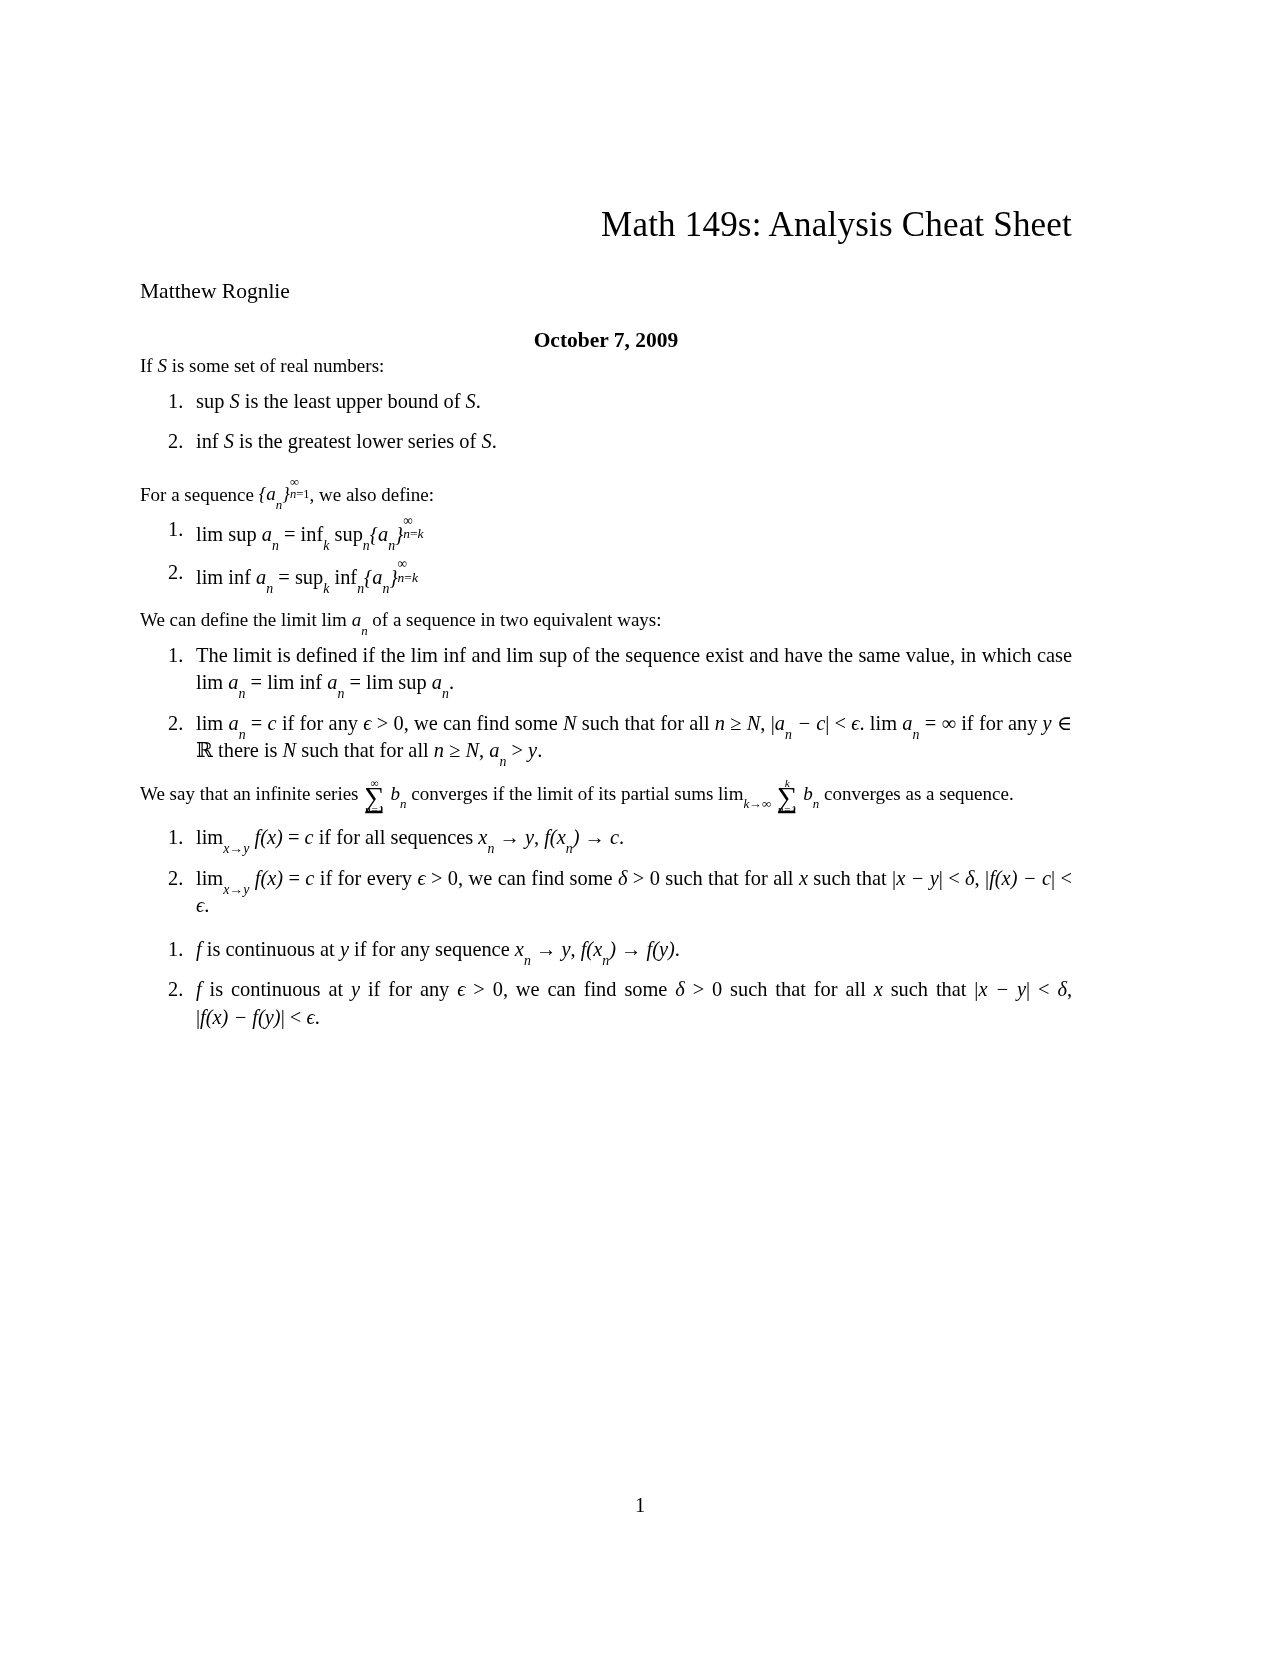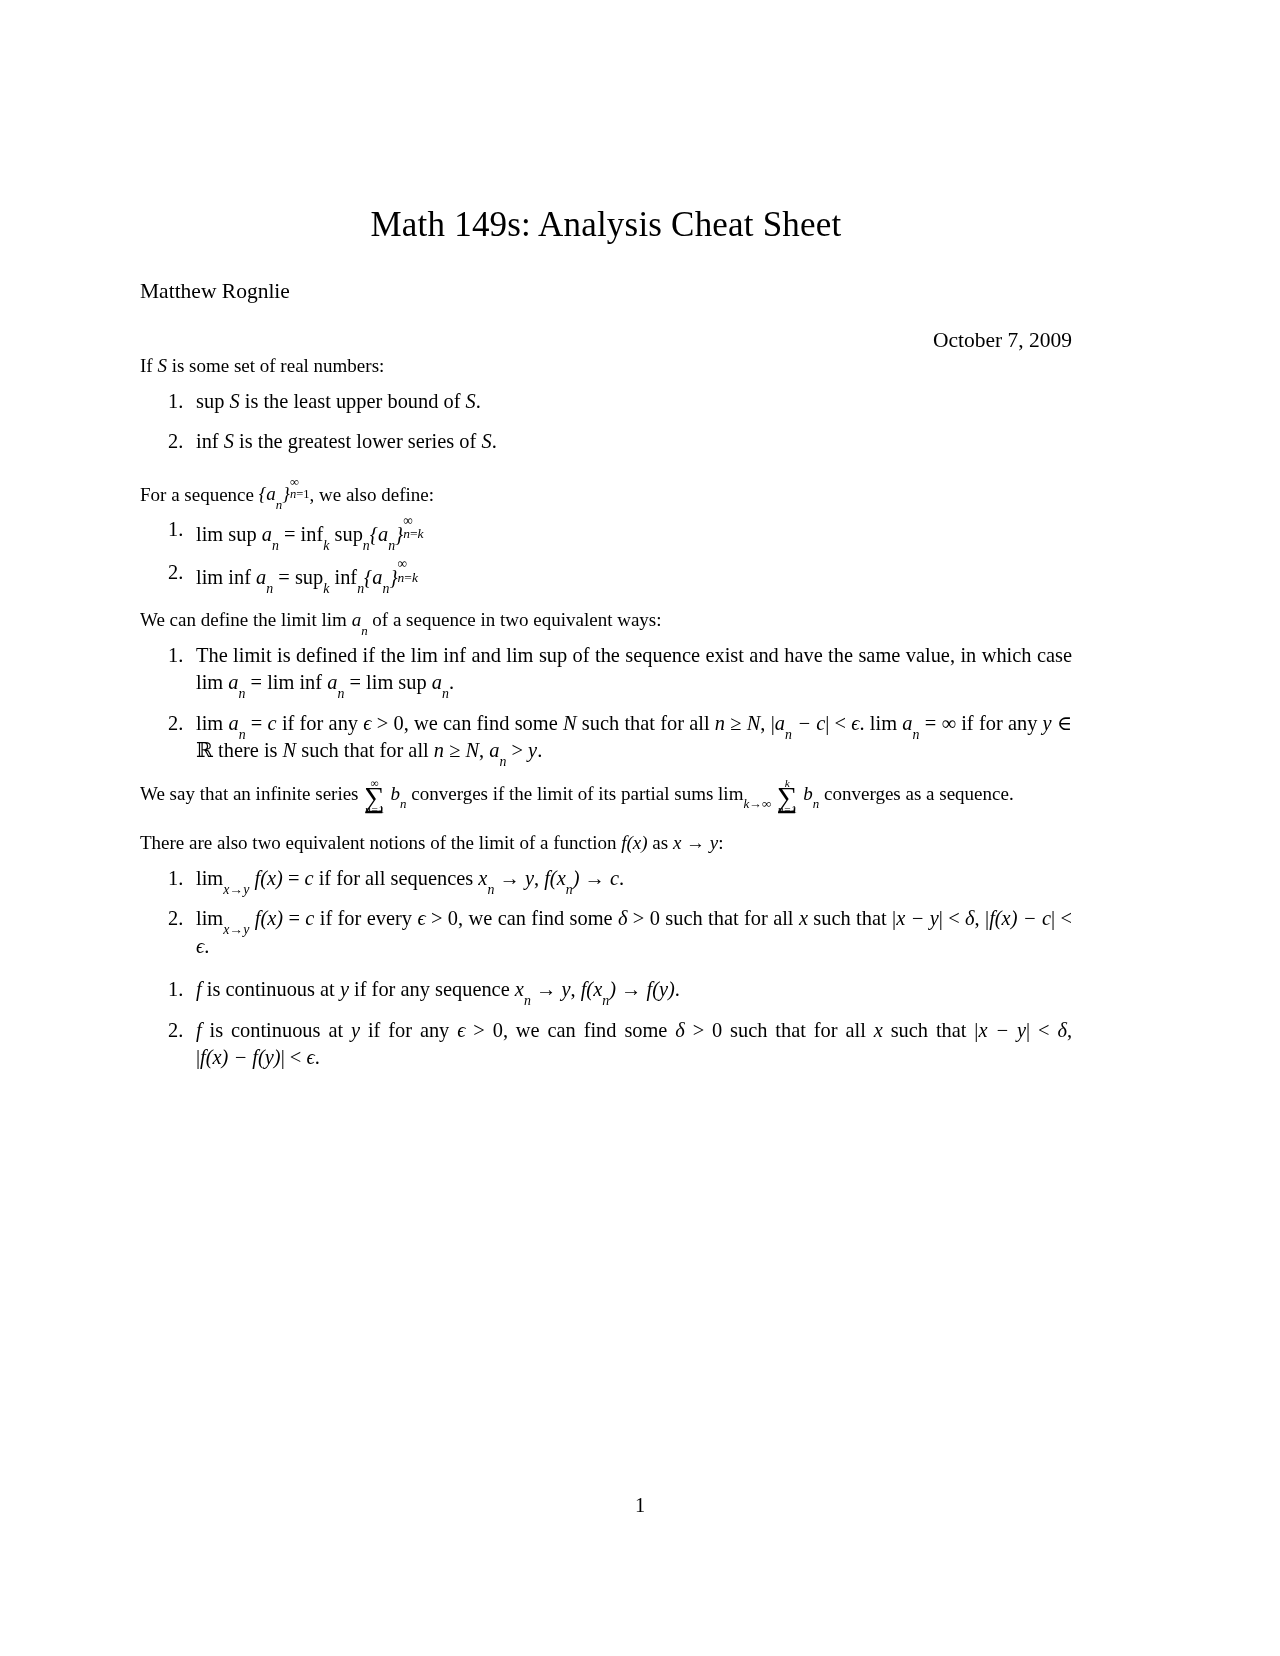--- a/index.html
+++ b/index.html
@@ -23,36 +23,37 @@
   }
   .content {
     position: absolute;
     left: 140px;
     top: 205px;
     width: 932px;
   }
 
   
   .title {
-    text-align: center;
+    text-align: right;
     font-size: 35px;
     line-height: 1.15;
     letter-spacing: 0.2px;
     margin: 0 0 34px 0;
     font-weight: normal;
   }
   .author {
     text-align: left;
     font-size: 21.5px;
     margin: 0 0 24px 0;
   }
   .date {
-    text-align: right;
+    text-align: center;
     font-size: 21.5px;
     margin: 0 0 0 0;
+    font-weight: bold;
   }
 
   
   .section-head {
     margin: 66px 0 20px 0;
     font-size: 27px;
     font-weight: bold;
     letter-spacing: 0.2px;
   }
   .section-head .secnum {
@@ -221,21 +222,20 @@
         The limit is defined if the lim inf and lim sup of the sequence exist and have the same value, in which case <span class="mr">lim</span>&nbsp;<span class="m">a<sub class="sub-it">n</sub></span> = <span class="mr">lim inf</span>&nbsp;<span class="m">a<sub class="sub-it">n</sub></span> = <span class="mr">lim sup</span>&nbsp;<span class="m">a<sub class="sub-it">n</sub></span>.
       </li>
       <li>
         <span class="marker">2.</span>
         <span class="mr">lim</span>&nbsp;<span class="m">a<sub class="sub-it">n</sub></span> = <span class="m">c</span> if for any <span class="m">ϵ</span> &gt; <span class="num">0</span>, we can find some <span class="m">N</span> such that for all <span class="m">n</span> ≥ <span class="m">N</span>, <span class="m"><span class="vbar">|</span>a<sub class="sub-it">n</sub> − c<span class="vbar">|</span></span> &lt; <span class="m">ϵ</span>. <span class="mr">lim</span>&nbsp;<span class="m">a<sub class="sub-it">n</sub></span> = ∞ if for any <span class="m">y</span> ∈ <span class="bb">ℝ</span> there is <span class="m">N</span> such that for all <span class="m">n</span> ≥ <span class="m">N</span>, <span class="m">a<sub class="sub-it">n</sub></span> &gt; <span class="m">y</span>.
       </li>
     </ol>
 
     <p class="body">We say that an <span class="bold">infinite series</span> <span class="sum-stack"><span class="sum-limits-top">∞</span><span class="big">∑</span><span class="sum-limits-bot"><span class="m"><span class="sub-it">n</span>=<span class="num">1</span></span></span></span> <span class="m">b<sub class="sub-it">n</sub></span> <span class="bold">converges</span> if the limit of its partial sums <span class="mr">lim</span><sub class="sub-it">k→∞</sub> <span class="sum-stack"><span class="sum-limits-top"><span class="m"><span class="sub-it">k</span></span></span><span class="big">∑</span><span class="sum-limits-bot"><span class="m"><span class="sub-it">n</span>=<span class="num">1</span></span></span></span> <span class="m">b<sub class="sub-it">n</sub></span> converges as a sequence.</p>
 
-    <p class="body tight gap">There are also two equivalent notions of the <span class="bold">limit of a function</span> <span class="m">f(x)</span> as <span class="m">x</span> → <span class="m">y</span>:</p>
 
     <ol class="enum">
       <li>
         <span class="marker">1.</span>
         <span class="mr">lim</span><sub class="sub-it">x→y</sub> <span class="m">f(x)</span> = <span class="m">c</span> if for all sequences <span class="m">x<sub class="sub-it">n</sub></span> → <span class="m">y</span>, <span class="m">f(x<sub class="sub-it">n</sub>)</span> → <span class="m">c</span>.
       </li>
       <li>
         <span class="marker">2.</span>
         <span class="mr">lim</span><sub class="sub-it">x→y</sub> <span class="m">f(x)</span> = <span class="m">c</span> if for every <span class="m">ϵ</span> &gt; <span class="num">0</span>, we can find some <span class="m">δ</span> &gt; <span class="num">0</span> such that for all <span class="m">x</span> such that <span class="m"><span class="vbar">|</span>x − y<span class="vbar">|</span></span> &lt; <span class="m">δ</span>, <span class="m"><span class="vbar">|</span>f(x) − c<span class="vbar">|</span></span> &lt; <span class="m">ϵ</span>.
       </li>

